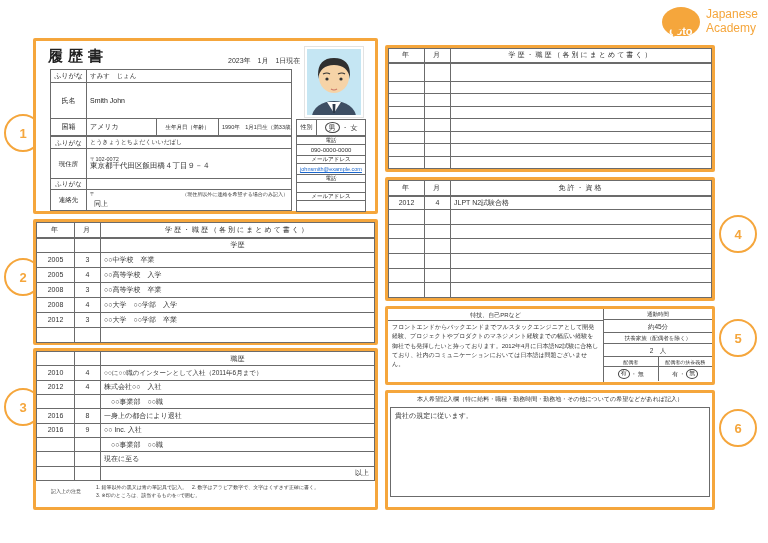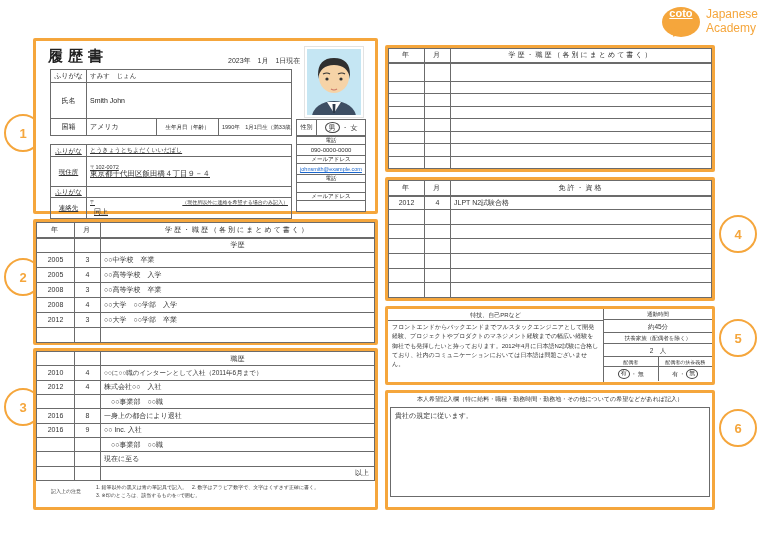--- a/index.html
+++ b/index.html
@@ -8,21 +8,21 @@
     --ink:#333;
   }
   *{margin:0;padding:0;box-sizing:border-box;}
   html,body{background:#fff;}
   body{font-family:"Liberation Sans","DejaVu Sans",sans-serif;color:var(--ink);}
   .page{position:relative;width:768px;height:543px;background:#fff;overflow:hidden;}
 
   
   .logo{position:absolute;top:7px;right:10px;display:flex;align-items:center;gap:6px;}
   .bubble{position:relative;width:38px;height:30px;background:var(--orange);border-radius:50%;
-          display:flex;align-items:flex-start;justify-content:center;color:#fff;font-weight:bold;font-size:11px;text-decoration:underline;}
+          display:flex;align-items:flex-end;justify-content:center;color:#fff;font-weight:bold;font-size:11px;text-decoration:underline;}
   .bubble:after{content:"";position:absolute;bottom:-6px;left:6px;width:0;height:0;
           border:6px solid transparent;border-top:9px solid var(--orange);transform:rotate(18deg);}
   .brand{color:var(--orange);font-size:12px;line-height:1.15;}
 
   
   .num{position:absolute;width:38px;height:38px;border:2px solid var(--orange);border-radius:50%;
        color:var(--orange);background:#fff;display:flex;align-items:center;justify-content:center;
        font-size:13px;font-weight:bold;}
 
   
@@ -39,21 +39,21 @@
   .title{position:absolute;left:12px;top:6px;font-size:15px;font-weight:bold;letter-spacing:5px;color:#222;}
   .date{position:absolute;left:192px;top:15px;font-size:7px;}
   .photo{position:absolute;top:6px;right:12px;width:58px;height:70px;background:#fff;padding:2px;box-shadow:0 0 0 1px #e3e3e3;}
   .nameTable{position:absolute;left:14px;top:28px;width:242px;}
   .nameTable td{font-size:7px;padding:1px 3px;}
   .bigname{font-size:13px;color:#222;}
   .sexCell{position:absolute;left:260px;top:78px;width:70px;height:17px;border:1px solid var(--line);display:flex;}
   .sexLab{width:20px;border-right:1px solid var(--line);display:flex;align-items:center;justify-content:center;font-size:6px;}
   .sexVal{flex:1;display:flex;align-items:center;justify-content:center;font-size:7px;gap:2px;}
   .circled{display:inline-block;border:1px solid #444;border-radius:50%;padding:0 3px;line-height:1.3;}
-  .addrTable{position:absolute;left:14px;top:103px;width:242px;text-decoration:underline;}
+  .addrTable{position:absolute;left:14px;top:95px;width:242px;}
   .addrTable td{font-size:6.5px;padding:1px 3px;}
   .postal{font-size:5.5px;display:block;}
   .addr{font-size:7.5px;display:block;}
   .contactNote{display:flex;justify-content:space-between;font-size:5px;}
   .douJou{font-size:7px;padding-left:4px;display:block;margin-top:2px;}
   .contactCol{position:absolute;left:260px;top:95px;width:70px;}
   .contactCol td{font-size:5.5px;text-align:center;padding:0 1px;}
   .email a{color:#1a66cc;text-decoration:underline;font-size:5.5px;}
 
   

